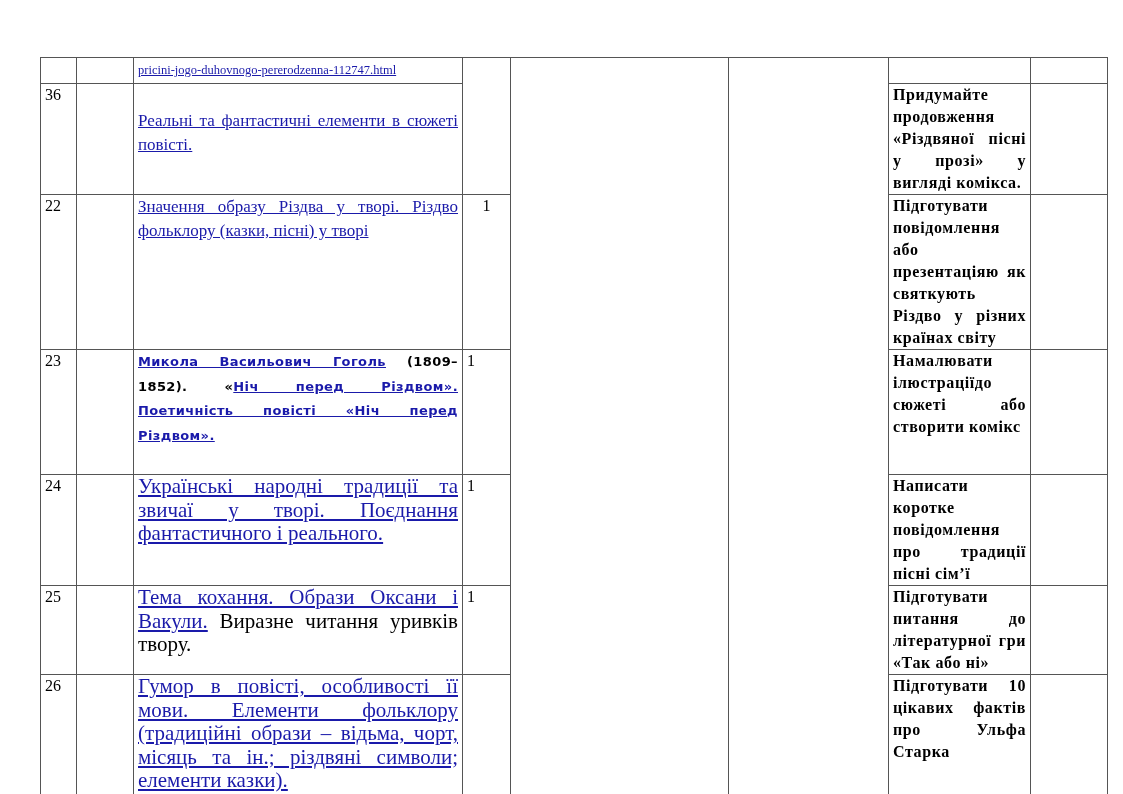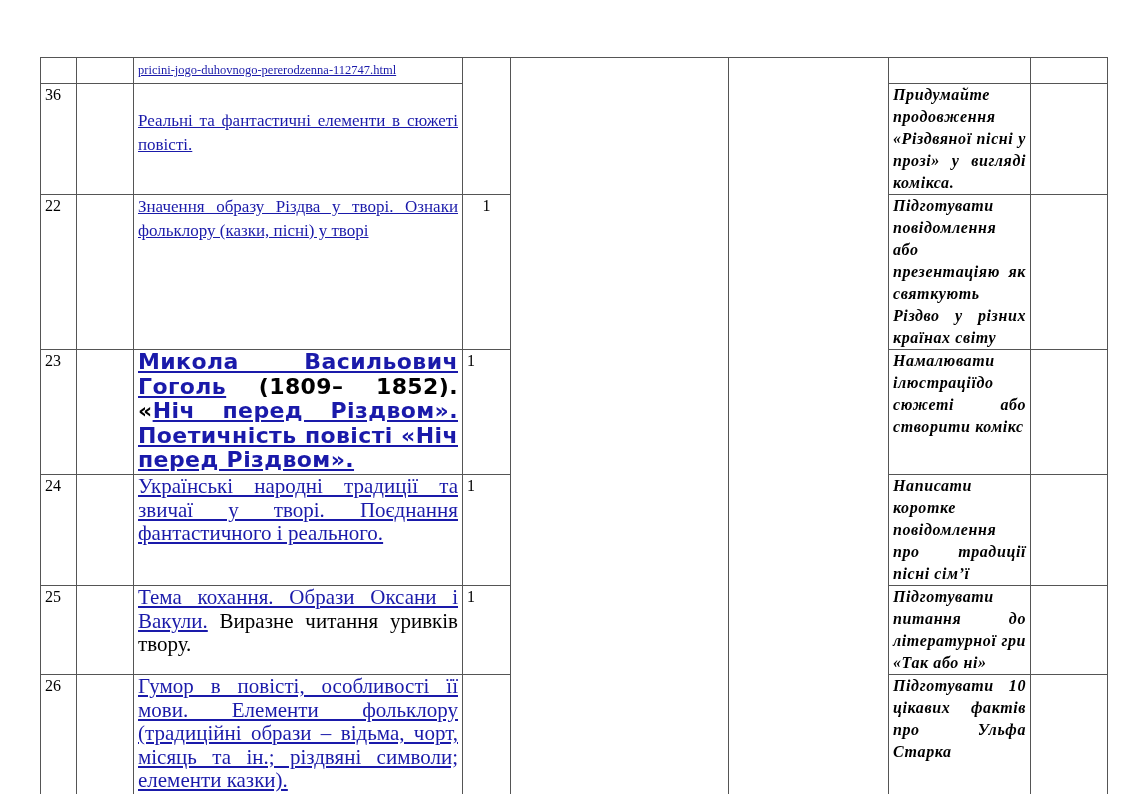--- a/index.html
+++ b/index.html
@@ -18,32 +18,32 @@
       font-size: 16px;
       line-height: 22px;
       color: #000;
     }
     td.num { font-size: 16px; padding-left: 5px; }
     td.topic { text-align: justify; padding-left: 6px; padding-right: 6px; }
     td.hours { font-size: 15px; }
     td.hours.center { text-align: center; }
     td.hw {
       font-family: "Liberation Serif", serif;
-      font-style: italic; font-weight: bold;
+      font-weight: bold;
       font-size: 13.5px; line-height: 18.5px;
       letter-spacing: 0.6px;
       text-align: justify;
       padding-left: 7px; padding-right: 6px;
     }
     a.lnk { color: #1a1aaa; text-decoration: underline; }
     .url { font-size: 12.5px; line-height: 24px; }
     .topic-lg { font-size: 17px; line-height: 24px; }
     .topic-sans {
       font-family: "DejaVu Sans", sans-serif;
-      font-weight: bold; font-size: 22px; line-height: 24.5px;
+      font-weight: bold; font-size: 13px; line-height: 24.5px;
       text-align: justify; letter-spacing: 0.4px;
     }
     .topic-sans .plain { color: #000; }
     .topic-md { font-size: 21px; line-height: 23.5px; }
     .present { font-weight: bold; letter-spacing: 1px; font-size: 15px; margin-top: 24px; }
     .r0 { height: 26px; }
     .r21 { height: 97px; }
     .r22 { height: 128px; }
     .r23 { height: 125px; margin-left: 20px; }
     .r24 { height: 97px; }
@@ -90,21 +90,21 @@
       </td>
       <td class="hw">Придумайте продовження «Різдвяної пісні у прозі» у вигляді комікса.</td>
       <td></td>
     </tr>
 
     <tr class="r22">
       <td class="num">22</td>
       <td></td>
       <td class="topic">
         <div class="topic-lg">
-          <a class="lnk">Значення образу Різдва у творі. Ознаки фольклору (казки, пісні) у творі</a>
+          <a class="lnk">Значення образу Різдва у творі. Різдво фольклору (казки, пісні) у творі</a>
         </div>
       </td>
       <td class="hours center">1</td>
       <td class="hw">Підготувати повідомлення або презентаціяю як святкують Різдво у різних країнах світу</td>
       <td></td>
     </tr>
 
     <tr class="r23">
       <td class="num">23</td>
       <td></td>

